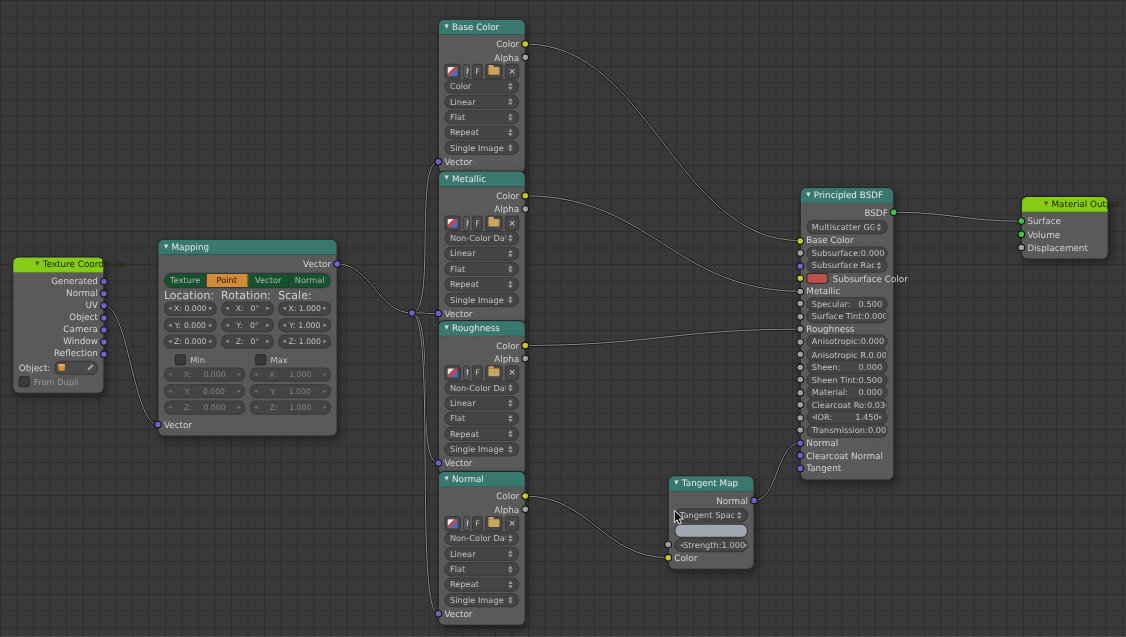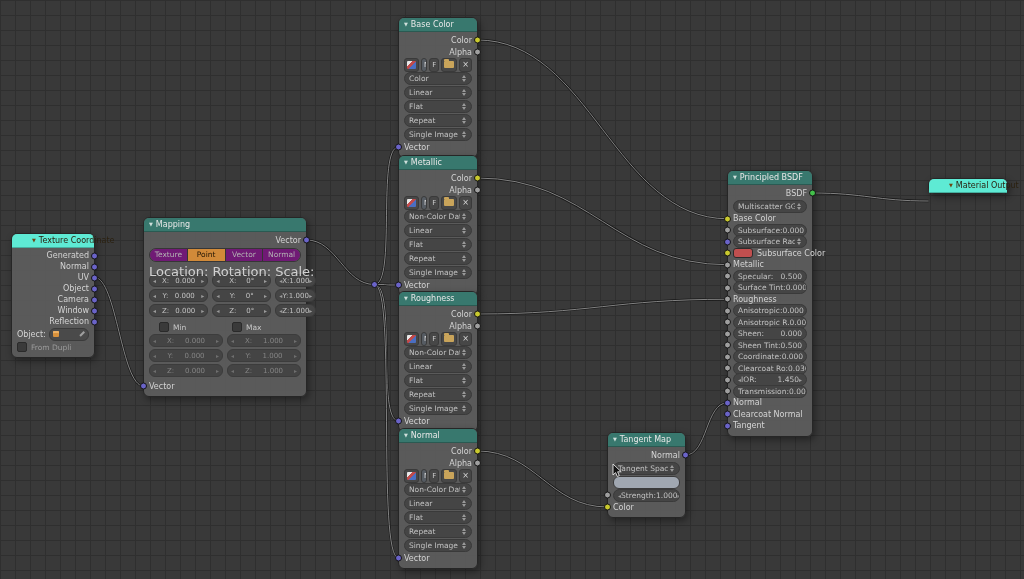--- a/index.html
+++ b/index.html
@@ -7,21 +7,21 @@
   #canvas{position:relative;width:1024px;height:579px;background-color:#393939;
     background-image:linear-gradient(#2f2f2f 1px,transparent 1px),
                      linear-gradient(90deg,#2f2f2f 1px,transparent 1px);
     background-size:15px 15px;}
   #wires{position:absolute;left:0;top:0;z-index:1;pointer-events:none;}
   .node{position:absolute;z-index:2;background:rgba(91,91,91,.97);border:1px solid #262626;
     border-radius:6px;box-shadow:2px 3px 7px rgba(0,0,0,.38);color:#d4d4d4;font-size:8px;}
   .hdr{display:flex;align-items:center;gap:3px;height:13px;padding:0 5px;
     border-radius:5px 5px 0 0;font-size:8px;white-space:nowrap;border-bottom:1px solid rgba(0,0,0,.25);}
   .hdr.teal{background:#38786e;color:#e8e8e8;}
-  .hdr.orange{background:#5eead4;color:#2b2110;padding-left:20px;}
+  .hdr.orange{background:#84cc16;color:#2b2110;padding-left:20px;}
   .tri{font-size:5px;line-height:1;}
   .hdr.teal .tri{color:#cfe0dc;} .hdr.orange .tri{color:#6e4512;}
   .body{padding:2px 0 4px 0;}
   .r{display:flex;align-items:center;position:relative;height:12px;padding:0 5px;white-space:nowrap;}
   .r.out{justify-content:flex-end;}
   .sk{position:absolute;width:7px;height:7px;border:1px solid #141414;border-radius:50%;
     top:50%;transform:translateY(-50%);z-index:3;box-sizing:border-box;}
   .sk.in{left:-4px;} .sk.outp{right:-4px;}
   .c-vec{background:#6a63c8;} .c-col{background:#c9c92e;} .c-val{background:#9f9f9f;} .c-shd{background:#43c04a;}
   .pill{flex:1;display:flex;align-items:center;justify-content:space-between;background:#454545;
@@ -30,26 +30,26 @@
   .pill .ctr{flex:1;text-align:left;overflow:hidden;}
   .pv{margin-left:auto;}
   .ud{width:5px;height:7px;position:relative;flex:none;margin-left:2px;}
   .ud::before,.ud::after{content:"";position:absolute;left:0;border-left:2.5px solid transparent;
     border-right:2.5px solid transparent;}
   .ud::before{top:0;border-bottom:3px solid #9a9a9a;}
   .ud::after{bottom:0;border-top:3px solid #9a9a9a;}
   .arr{font-size:6px;color:#9a9a9a;flex:none;}
   .rowpad{padding:1px 5px;}
   .tabs{display:flex;margin:2px 5px;border-radius:7px;overflow:hidden;border:1px solid #363636;}
-  .tab{flex:1;text-align:center;font-size:7.5px;background:#701a75;color:#b3b3b3;height:12px;
+  .tab{flex:1;text-align:center;font-size:7.5px;background:#14532d;color:#b3b3b3;height:12px;
     line-height:12px;border-right:1px solid #343434;overflow:hidden;}
   .tab:last-child{border-right:none;}
   .tab.active{background:#d18a39;color:#211504;}
   .mcols{display:grid;grid-template-columns:1fr 1fr 1fr;gap:4px;margin:2px 5px;}
-  .mlab{font-size:13px;color:#d0d0d0;height:10px;}
+  .mlab{font-size:10px;color:#d0d0d0;height:10px;}
   .num{display:flex;justify-content:space-between;align-items:center;background:#454545;
     border:1px solid #3a3a3a;border-radius:6px;height:11px;padding:0 3px;font-size:7px;
     color:#c2c2c2;margin-bottom:2px;}
   .num.dis{background:#444444;color:#848484;border-color:#3c3c3c;}
   .num.dis .arr{color:#6e6e6e;}
   .cbrow{display:flex;align-items:center;gap:4px;font-size:7.5px;color:#c8c8c8;height:12px;}
   .cb{width:8px;height:8px;background:#3a3a3a;border:1px solid #2a2a2a;border-radius:2px;flex:none;}
   .mm2{display:grid;grid-template-columns:1fr 1fr;gap:4px;margin:1px 5px;}
   .imgrow{display:flex;align-items:center;gap:2px;padding:0 5px;height:13px;}
   .ibtn{height:12px;display:flex;align-items:center;justify-content:center;background:#474747;
@@ -669,21 +669,21 @@
     <div class="r" style="height:11.5px">
       <span class="sk in c-val"></span>
       <span class="pill">
             <span>Sheen Tint:</span>
             <span class="pv">0.500</span>
           </span>
     </div>
     <div class="r" style="height:11.5px">
       <span class="sk in c-val"></span>
       <span class="pill">
-            <span>Coordinate:</span>
+            <span>Material:</span>
             <span class="pv">0.000</span>
           </span>
     </div>
     <div class="r" style="height:11.5px">
       <span class="sk in c-val"></span>
       <span class="pill">
             <span>Clearcoat Ro:</span>
             <span class="pv">0.030</span>
           </span>
     </div>
@@ -716,20 +716,34 @@
       <span>Tangent</span>
     </div>
   </div>
 </div>
 
 <div class="node" style="left:928px;top:178px;width:78px;">
   <div class="hdr orange">
     <span class="tri">▼</span>
     <span>Material Output</span>
   </div>
+  <div class="body">
+    <div class="r">
+      <span class="sk in c-shd"></span>
+      <span>Surface</span>
+    </div>
+    <div class="r">
+      <span class="sk in c-shd"></span>
+      <span>Volume</span>
+    </div>
+    <div class="r">
+      <span class="sk in c-val"></span>
+      <span>Displacement</span>
+    </div>
+  </div>
 </div>
 
 <div class="reroute" style="left:371px;top:281px;"></div>
 
 <svg id="cursor" style="left:612px;top:463px;" width="12" height="15">
   <path d="M1,1 L1,12 L3.6,9.6 L5.3,13.5 L7.3,12.6 L5.6,8.8 L9.2,8.8 Z" fill="#111" stroke="#e8e8e8" stroke-width="0.9"></path>
 </svg>
 </div>
 
 </body></html>

